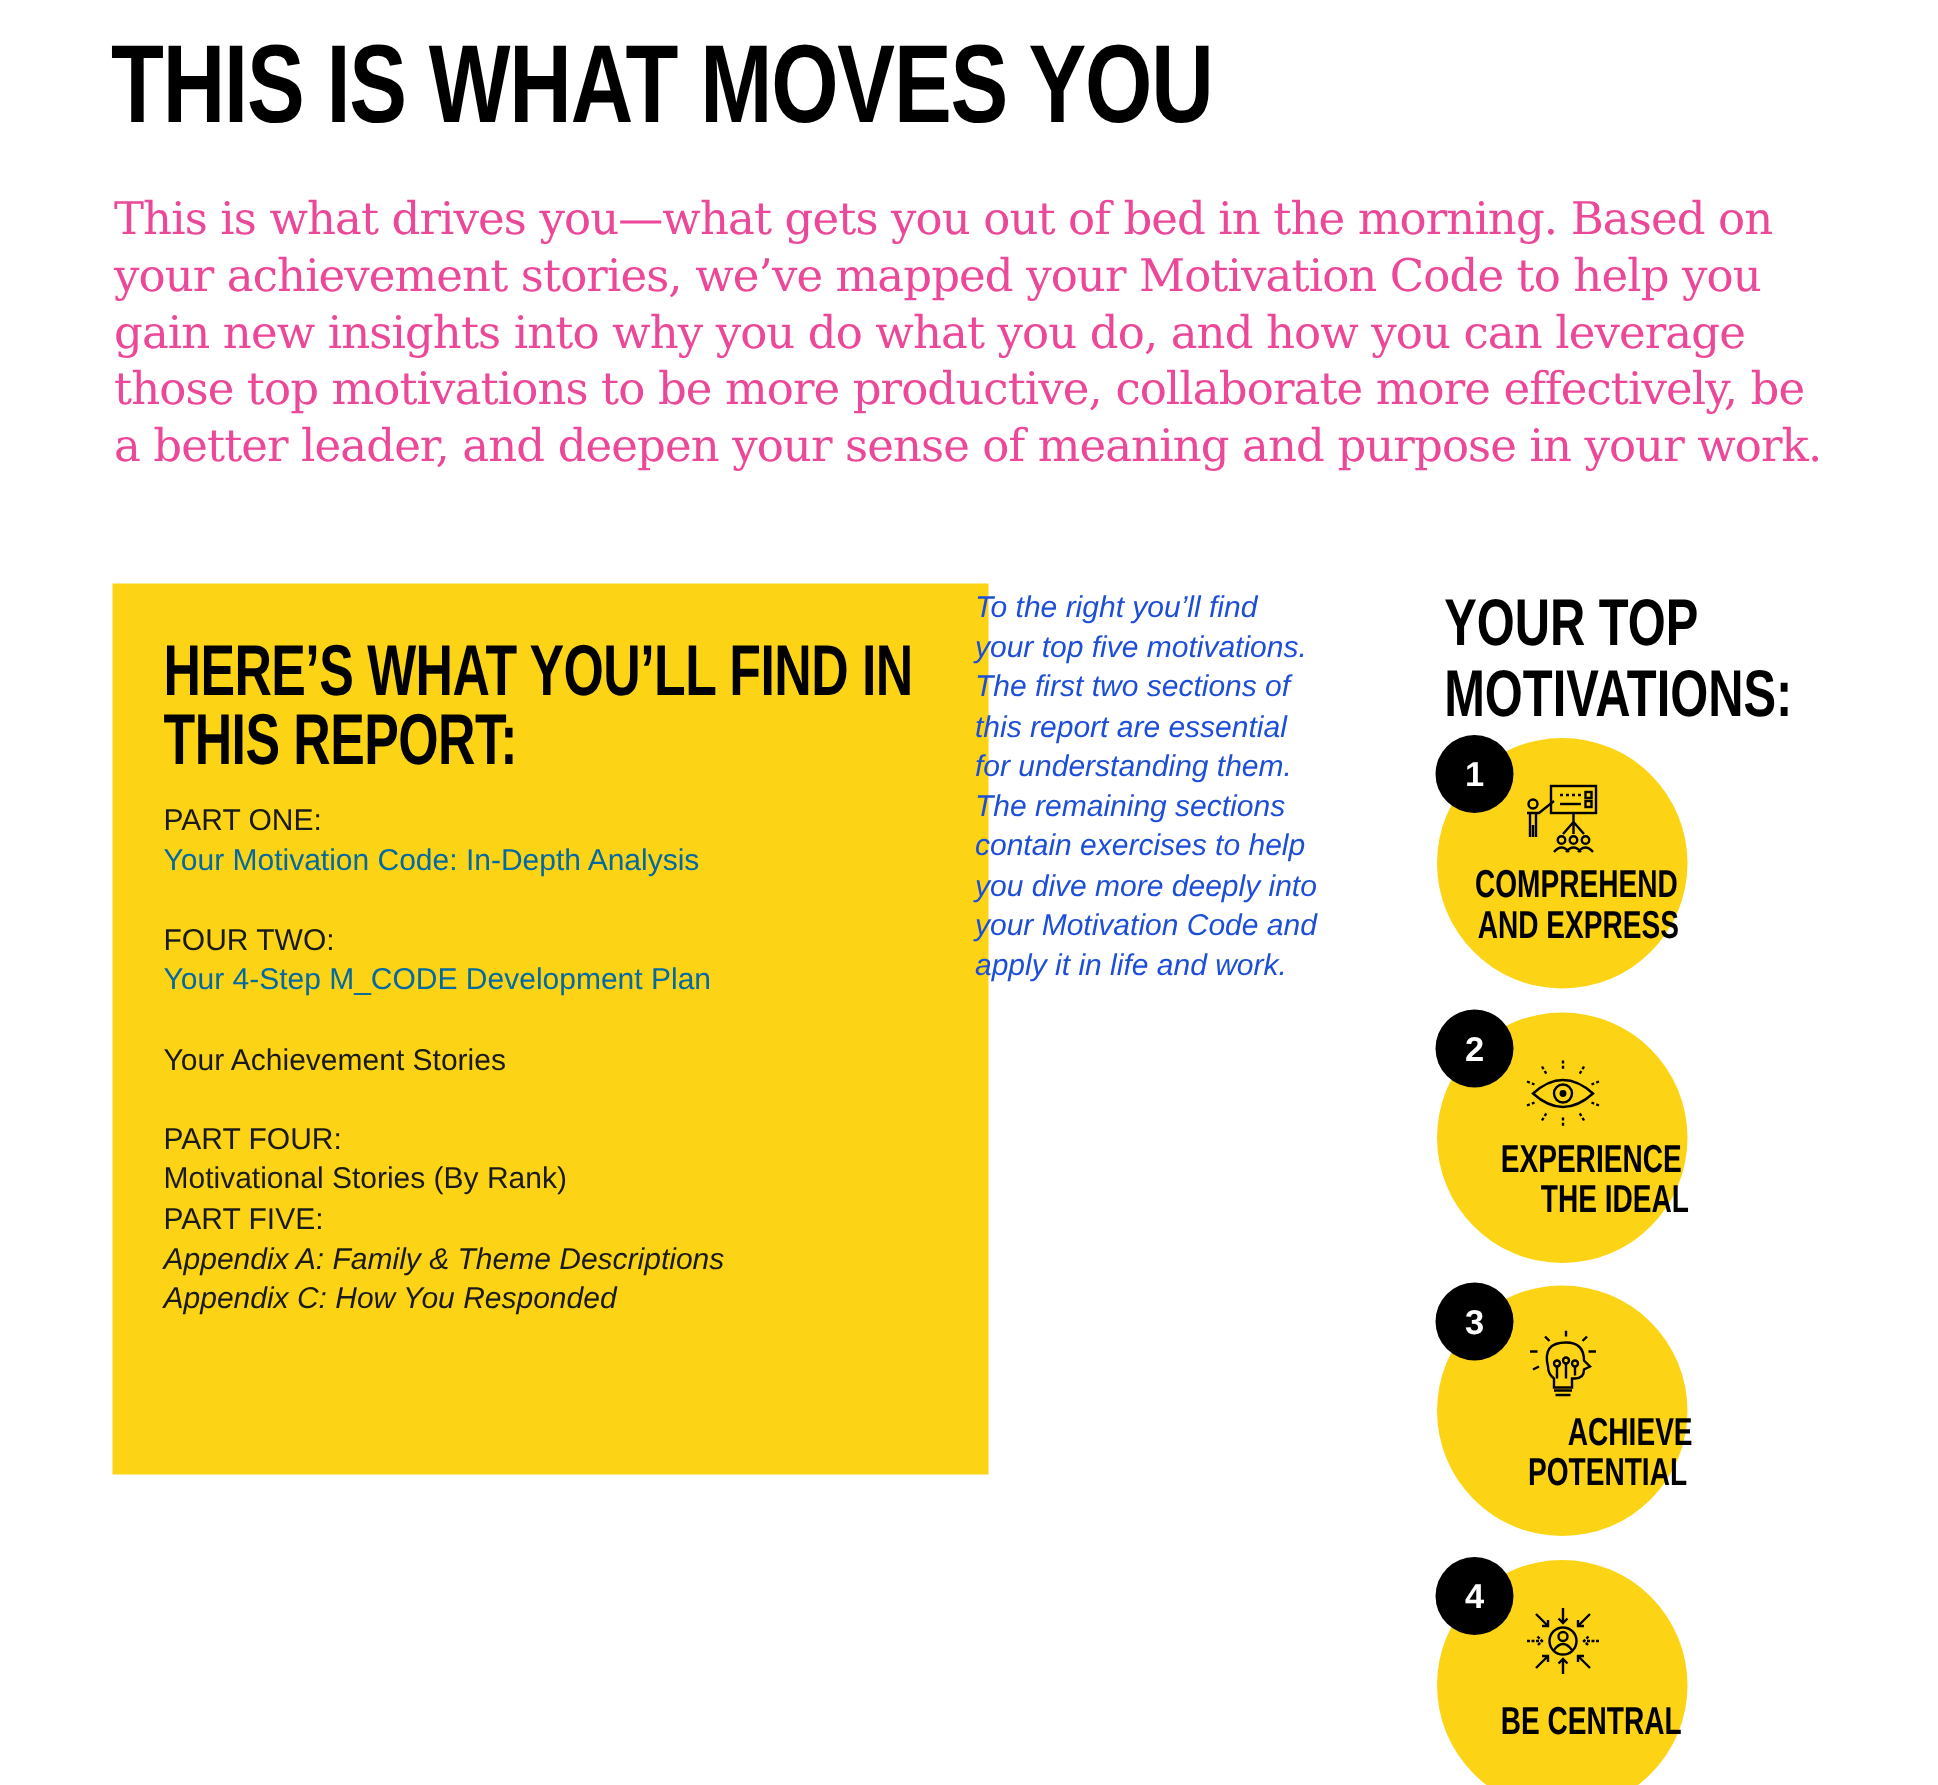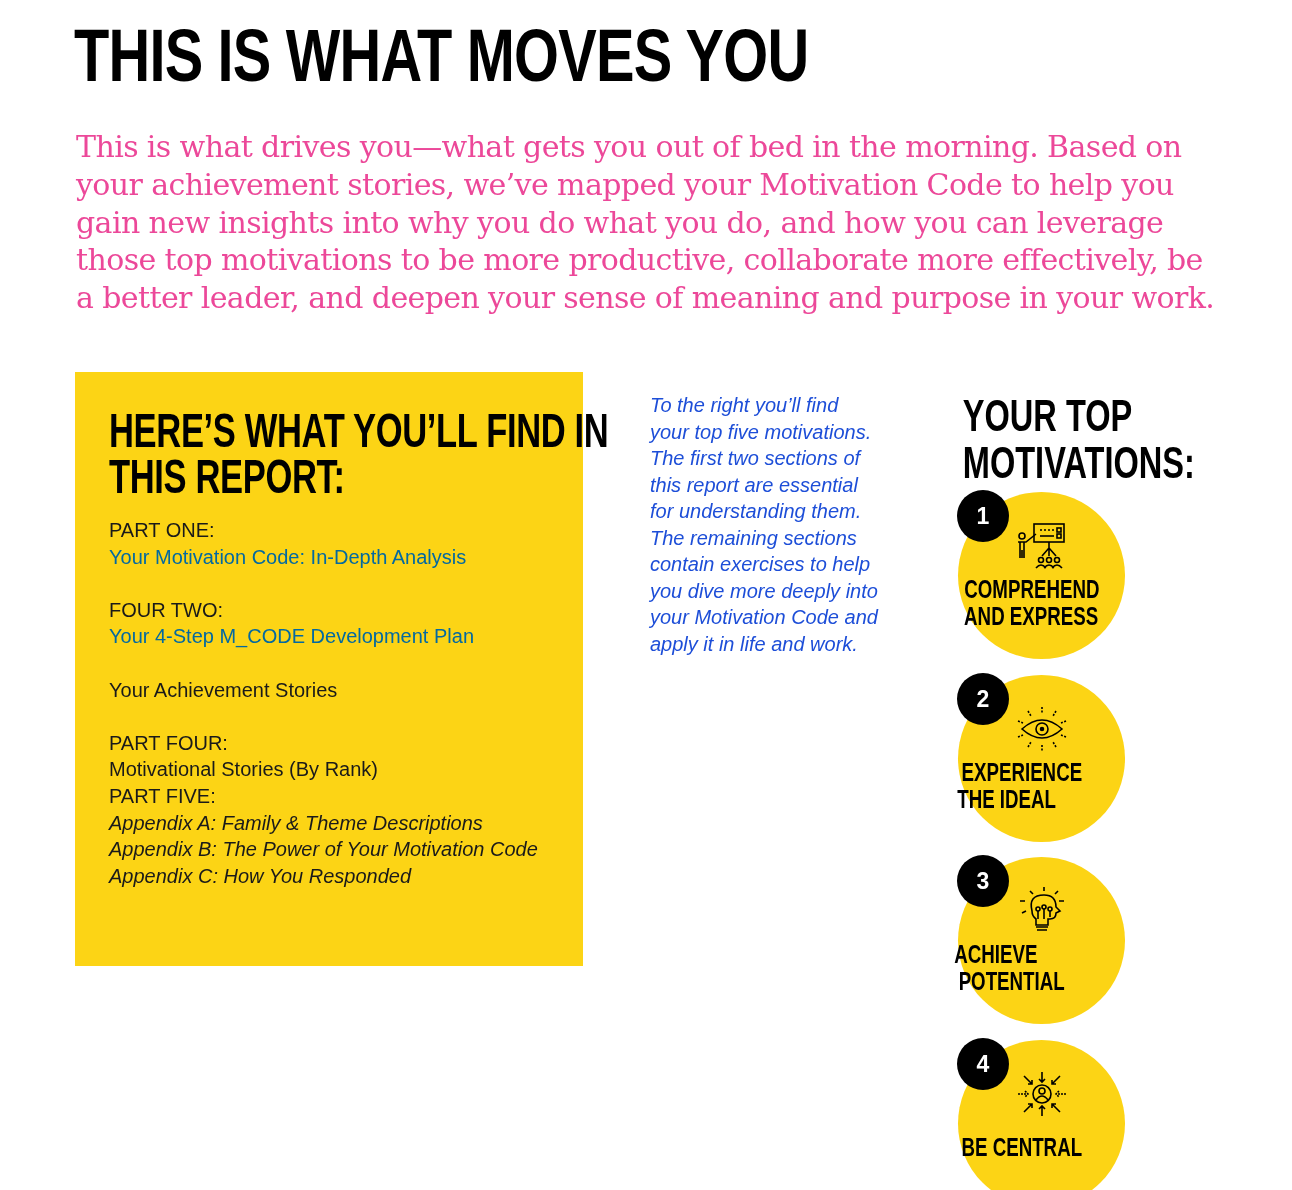--- a/index.html
+++ b/index.html
@@ -17,21 +17,21 @@
 
     .intro {
       position: absolute; left: 76px; top: 128px; width: 1140px;
       font-family: "DejaVu Serif", serif;
       font-size: 30px; line-height: 37.8px;
       letter-spacing: -0.6px;
       color: #ec4899;
     }
 
     .report-box {
-      position: absolute; left: 75px; top: 372px; width: 508px; height: 594px;
+      position: absolute; left: 75px; top: 389px; width: 584px; height: 594px;
       background: #fcd415;
       padding: 36px 30px 0 34px;
     }
     .report-box .box-title {
       font-weight: bold; font-size: 48px; line-height: 46px;
       transform: scaleX(0.72); transform-origin: left top;
       width: 700px; letter-spacing: -0.5px;
       height: 96px;
     }
     .parts { margin-top: 13px; font-size: 20px; line-height: 26.6px; color: #1a1a1a; }
@@ -61,21 +61,21 @@
     }
     .motivation .badge {
       position: absolute; left: -1px; top: -2px; width: 52px; height: 52px;
       border-radius: 50%; background: #000; color: #fff;
       font-weight: bold; font-size: 23px; line-height: 52px; text-align: center;
     }
     .motivation .icon {
       position: absolute; left: 58px; top: 30px; width: 52px; height: 48px;
     }
     .motivation .label {
-      position: absolute; left: -20px; width: 207px; text-align: left;
+      position: absolute; left: -20px; width: 207px; text-align: right;
       font-weight: bold; font-size: 26px; line-height: 27px;
     }
     .motivation .label span { display: inline-block; transform: scaleX(0.72); white-space: nowrap; }
   </style>
 </head>
 <body>
 
 <h1 class="main-title">THIS IS WHAT MOVES YOU</h1>
 
 <p class="intro">This is what drives you—what gets you out of bed in the morning. Based on your achievement stories, we’ve mapped your Motivation Code to help you gain new insights into why you do what you do, and how you can leverage those top motivations to be more productive, collaborate more effectively, be a better leader, and deepen your sense of meaning and purpose in your work.</p>
@@ -91,21 +91,20 @@
     <div class="gap"></div>
     <span class="part-label">FOUR TWO:</span>
     <span class="part-value bold">Your 4-Step M_CODE Development Plan</span>
     <div class="gap"></div>
     <span class="part-value">Your Achievement Stories</span>
     <div class="gap"></div>
     <span class="part-label">PART FOUR:</span>
     <span class="part-value">Motivational Stories (By Rank)</span>
     <span class="part-label">PART FIVE:</span>
     <span class="part-value italic">Appendix A: Family &amp; Theme Descriptions</span>
-    <span class="part-value italic" style="width:430px">Appendix B: The Power of Your Motivation Code</span>
     <span class="part-value italic">Appendix C: How You Responded</span>
   </div>
 </section>
 
 <p class="side-text">To the right you’ll find your top five motivations. The first two sections of this report are essential for understanding them. The remaining sections contain exercises to help you dive more deeply into your Motivation Code and apply it in life and work.</p>
 
 <div class="top-title">
   <span>YOUR TOP</span><br>
   <span>MOTIVATIONS:</span>
 </div>

